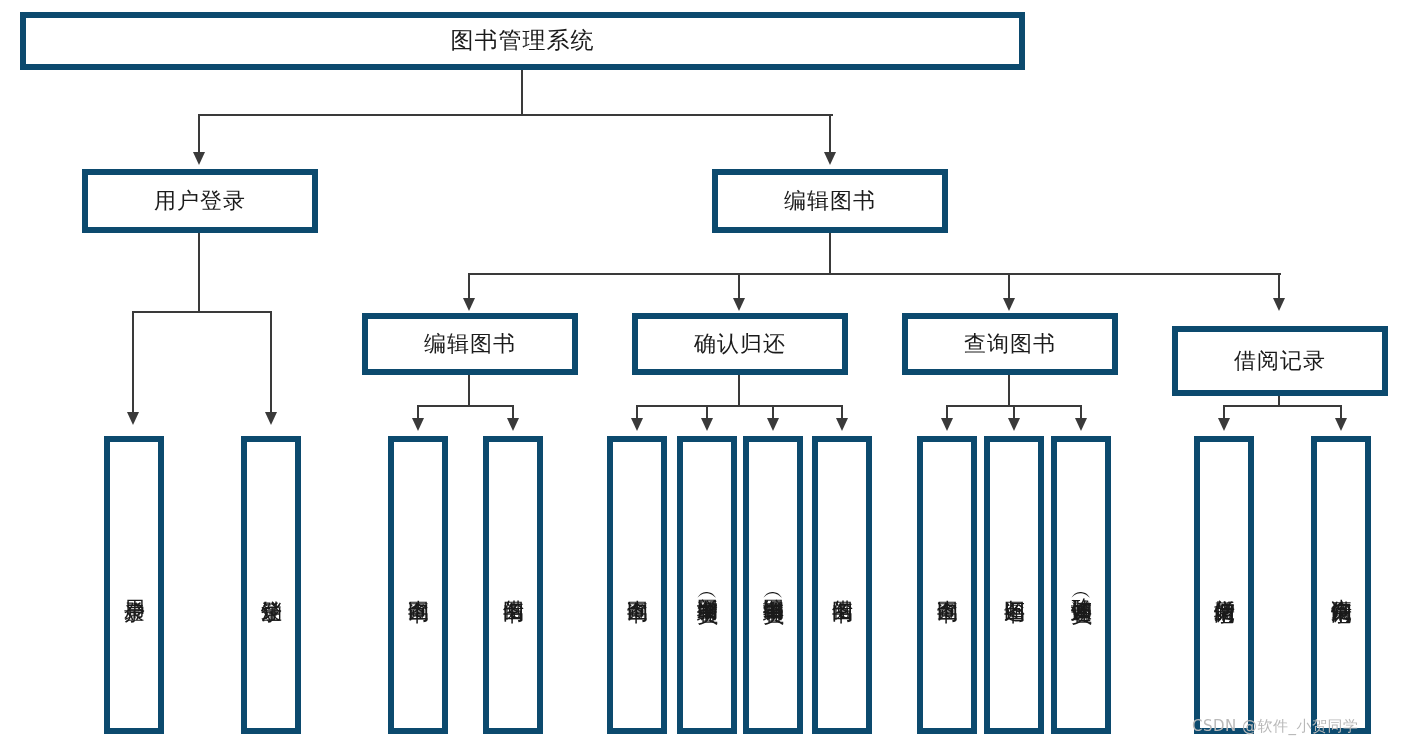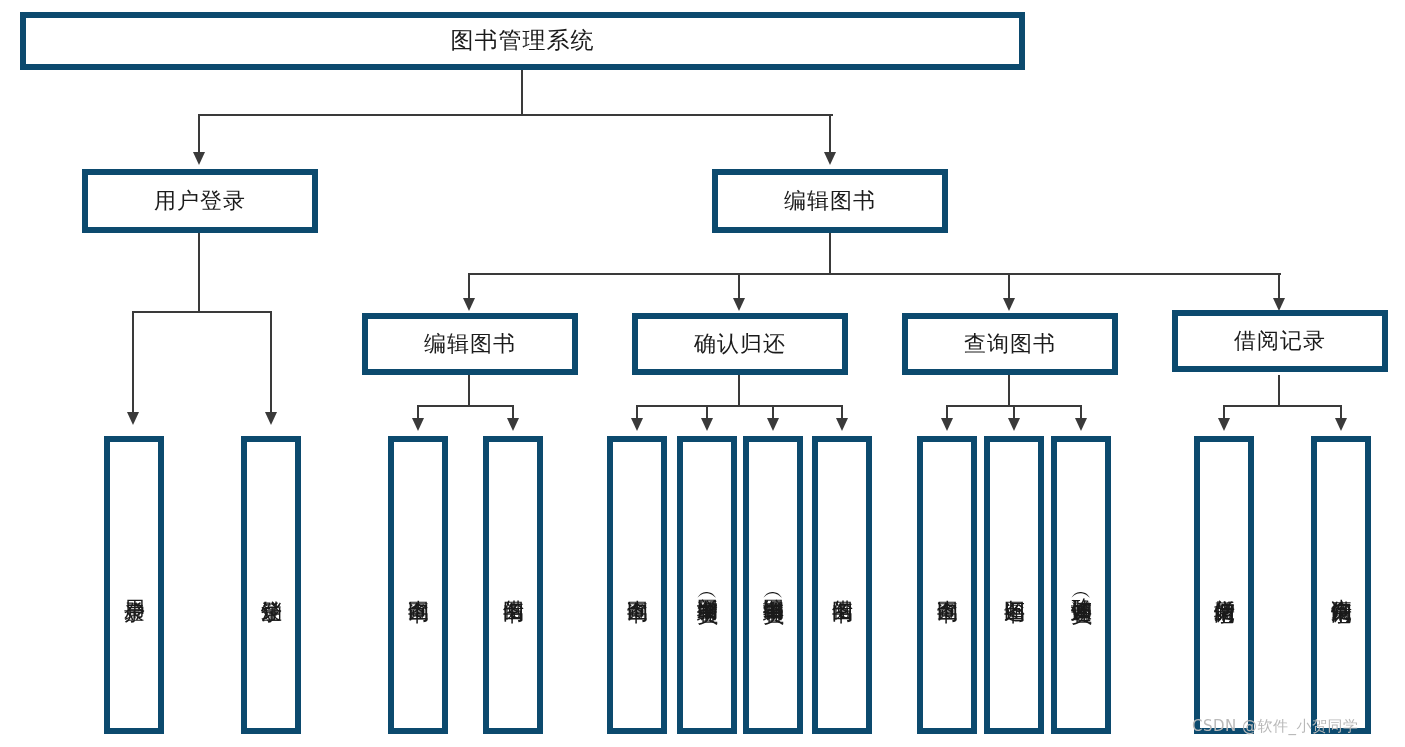--- a/index.html
+++ b/index.html
@@ -151,21 +151,21 @@
 
   <div class="node h" style="left:362px; top:313px; width:216px; height:62px;">
     <span>编辑图书</span>
   </div>
   <div class="node h" style="left:632px; top:313px; width:216px; height:62px;">
     <span>确认归还</span>
   </div>
   <div class="node h" style="left:902px; top:313px; width:216px; height:62px;">
     <span>查询图书</span>
   </div>
-  <div class="node h" style="left:1172px; top:310px; width:216px; height:62px;">
+  <div class="node h" style="left:1172px; top:326px; width:216px; height:70px;">
     <span>借阅记录</span>
   </div>
 
   <div class="node v" style="left:104px; top:436px; width:60px; height:298px;">
     <span class="vtext">用户登录</span>
   </div>
   <div class="node v" style="left:241px; top:436px; width:60px; height:298px;">
     <span class="vtext">注销登录</span>
   </div>
 

